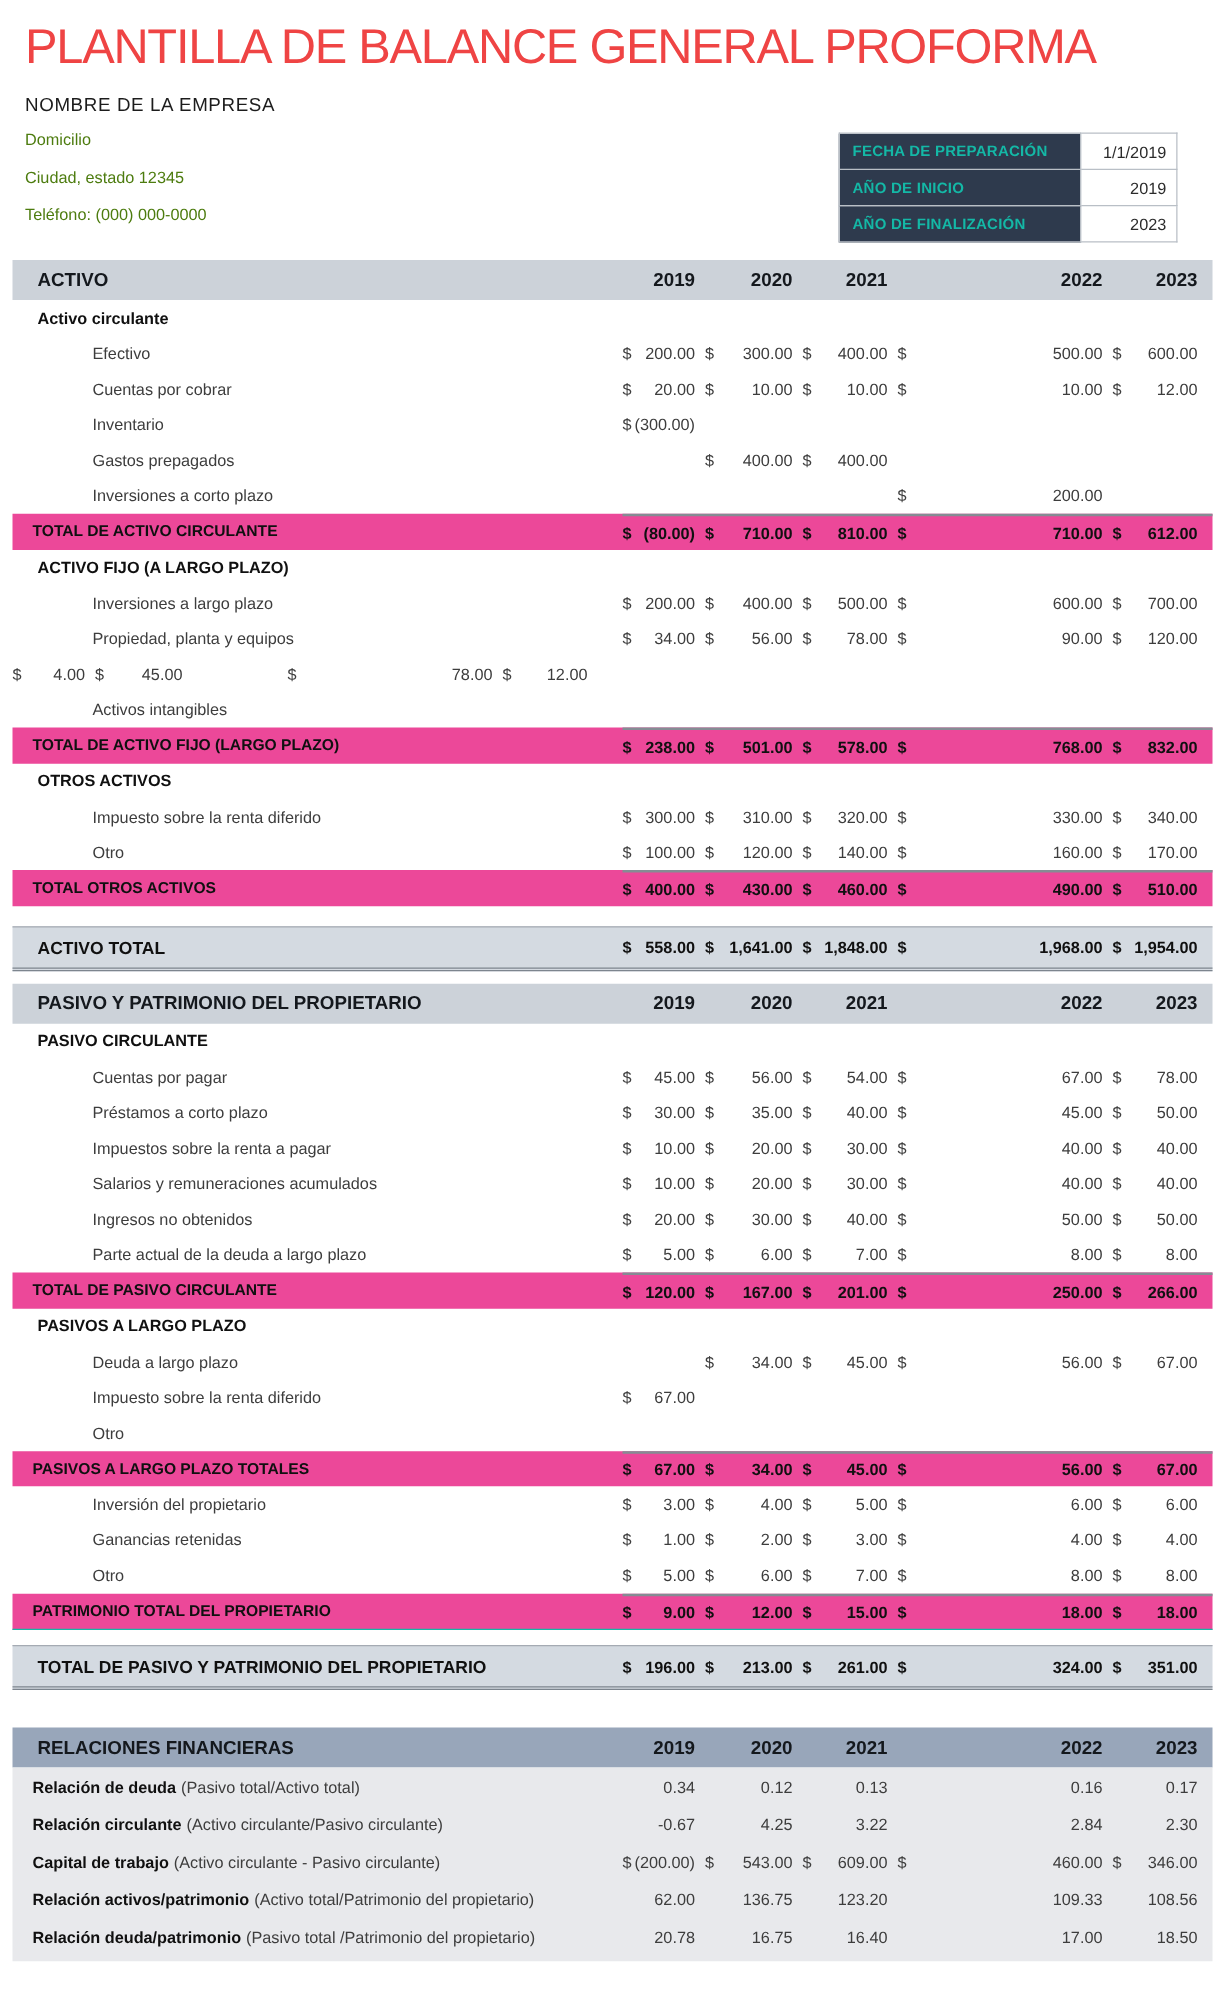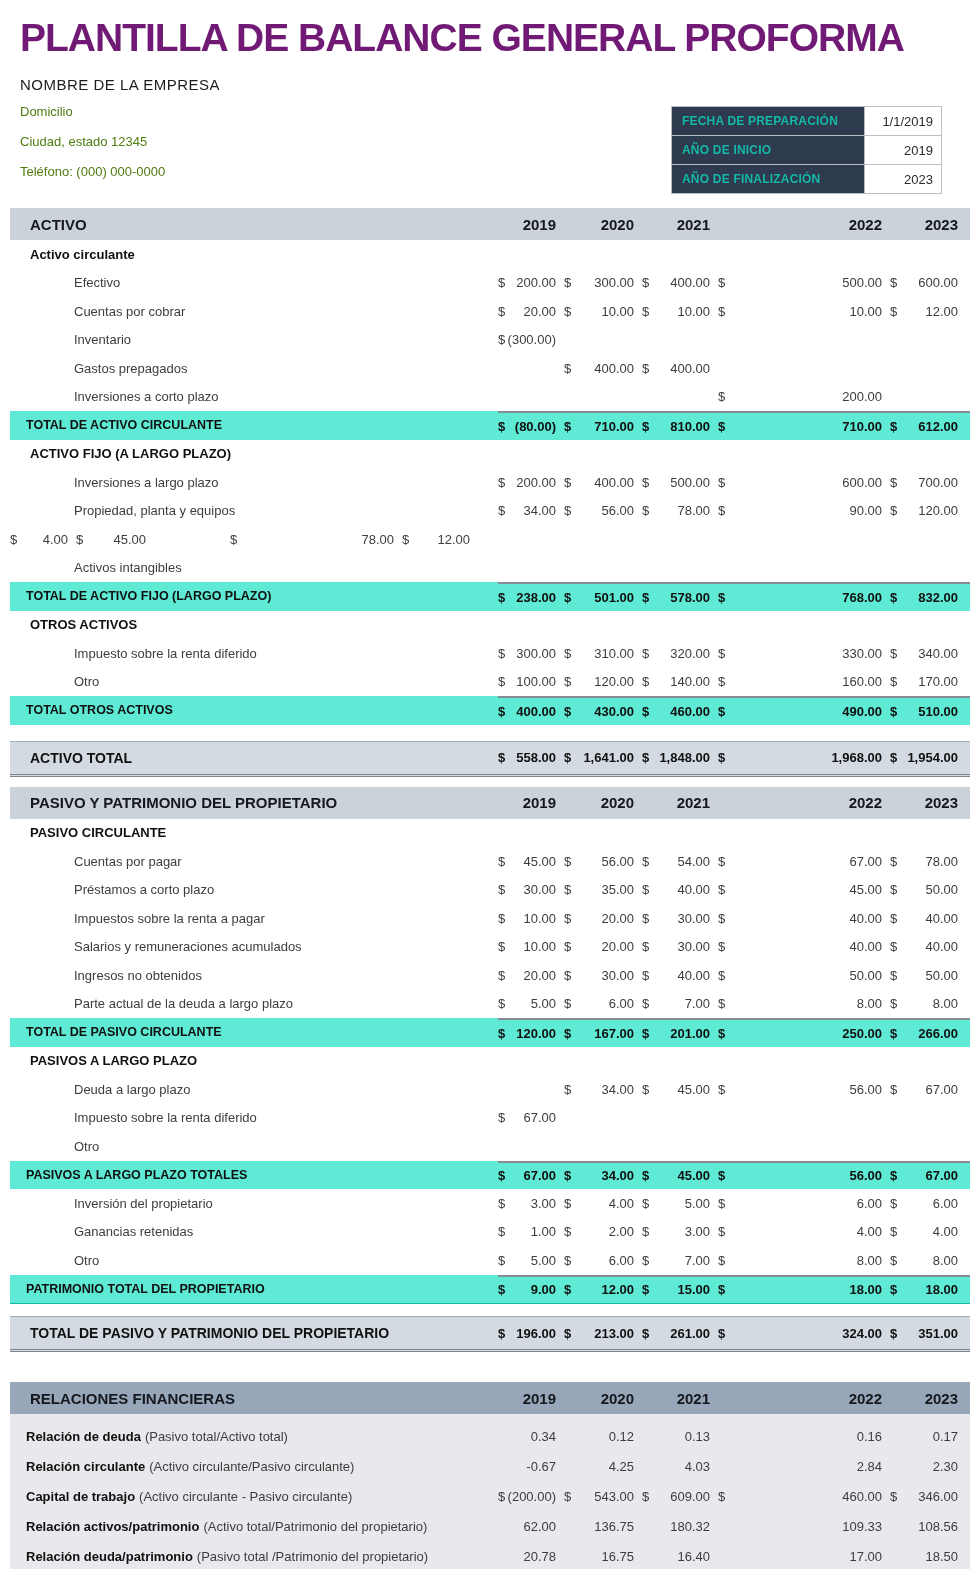--- a/index.html
+++ b/index.html
@@ -1,21 +1,21 @@
 <!DOCTYPE html>
 <html><head>
 <meta charset="utf-8">
 <style>
   html,body{margin:0;padding:0;background:#fff;}
   .page{width:980px;height:1596px;margin:0 auto;background:#fff;overflow:hidden;
         font-family:"Liberation Sans",sans-serif;color:#3d3d3d;position:relative;}
   
   .header{height:208px;position:relative;}
   .title{margin:0;padding:14px 20px 0 20px;font-size:39px;line-height:48px;
-         font-weight:700;letter-spacing:-1px;color:#701a75;white-space:nowrap;}
+         font-weight:400;letter-spacing:-1px;color:#ef4444;white-space:nowrap;}
   .company{margin:14px 0 0 20px;font-size:15px;letter-spacing:.5px;color:#1c1c1c;font-weight:400;}
   .addr{margin:4px 0 0 20px;font-size:13px;line-height:30px;color:#4d7c0f;}
   .addr p{margin:0;}
   table.info{position:absolute;top:106px;right:38px;border-collapse:collapse;}
   table.info td{border:1px solid #b9bfc6;height:28px;}
   table.info td.k{background:#2e3a4d;color:#14b8a6;font-weight:bold;font-size:12px;
                   letter-spacing:.2px;padding:0 26px 0 10px;min-width:150px;white-space:nowrap;}
   table.info td.v{background:#fff;color:#2b2b2b;font-size:13px;text-align:right;padding:0 8px;width:60px;}
   
   #sheet{padding:0 10px;}
@@ -25,31 +25,31 @@
   .cells{display:flex;align-items:center;padding-right:12px;}
   .cell{display:flex;justify-content:space-between;align-items:center;font-size:13px;color:#3d3d3d;}
   .cell.plain{justify-content:flex-end;}
   .c0{width:58px;}.c1{width:70px;margin-left:8px;}.c2{width:68px;margin-left:8px;}
   .c3{width:164px;margin-left:8px;}.c4{width:68px;margin-left:8px;}
   .row.bar{height:32px;background:#ccd2d9;}
   .row.bar .lbl{padding-left:20px;font-weight:bold;font-size:15px;color:#14181d;}
   .row.bar .cell{font-weight:bold;font-size:15px;color:#14181d;}
   .row.bar.dark{background:#98a6ba;}
   .row.sub .lbl{padding-left:20px;font-weight:bold;font-size:13px;color:#101010;}
-  .row.total{background:#5eead4;}
+  .row.total{background:#ec4899;}
   .row.total .lbl{padding-left:16px;font-weight:bold;font-size:12.5px;color:#101010;}
   .row.total .cells{border-top:2px solid #858c94;}
   .row.total .cell{font-weight:bold;color:#101010;}
   .row.rule{border-bottom:1px solid #14b8a6;}
   .row.grand{height:32px;background:#d4dae1;border-top:1px solid #a5abb3;
              border-bottom:3px double #7d858e;}
   .row.grand .lbl{padding-left:20px;font-weight:bold;font-size:14px;color:#101010;}
   .row.grand .cell{font-weight:bold;color:#101010;}
   .ratio-block{background:#e8e9ec;padding-bottom:5px;}
-  .row.ratio{height:30px;background:transparent;align-items:flex-end;}
+  .row.ratio{height:30px;background:transparent;}
   .row.ratio .lbl{padding-left:16px;}
   .row.ratio .lbl b{color:#101010;margin-right:4px;}
   .gap{width:100%;}
 </style>
 </head>
 <body>
 
 <div class="page">
   <div class="header">
     <h1 class="title">PLANTILLA DE BALANCE GENERAL PROFORMA</h1>
@@ -880,21 +880,21 @@
             <span class="desc">(Activo circulante/Pasivo circulante)</span>
           </div>
           <div class="cells">
             <div class="cell c0 plain">
               <span>-0.67</span>
             </div>
             <div class="cell c1 plain">
               <span>4.25</span>
             </div>
             <div class="cell c2 plain">
-              <span>4.03</span>
+              <span>3.22</span>
             </div>
             <div class="cell c3 plain">
               <span>2.84</span>
             </div>
             <div class="cell c4 plain">
               <span>2.30</span>
             </div>
           </div>
         </div>
         <div class="row ratio">
@@ -931,21 +931,21 @@
             <span class="desc">(Activo total/Patrimonio del propietario)</span>
           </div>
           <div class="cells">
             <div class="cell c0 plain">
               <span>62.00</span>
             </div>
             <div class="cell c1 plain">
               <span>136.75</span>
             </div>
             <div class="cell c2 plain">
-              <span>180.32</span>
+              <span>123.20</span>
             </div>
             <div class="cell c3 plain">
               <span>109.33</span>
             </div>
             <div class="cell c4 plain">
               <span>108.56</span>
             </div>
           </div>
         </div>
         <div class="row ratio">

